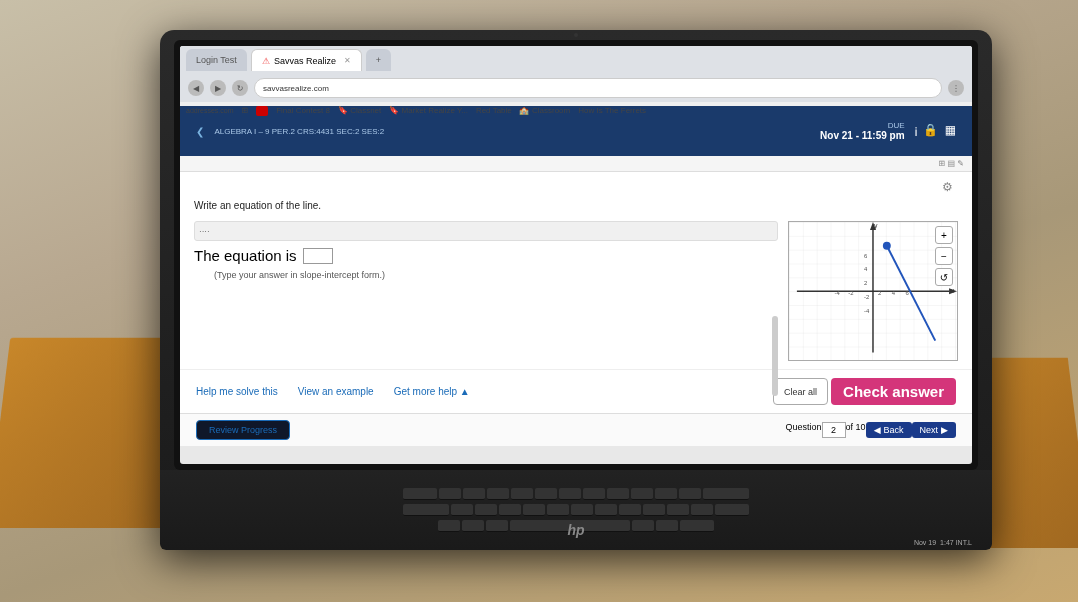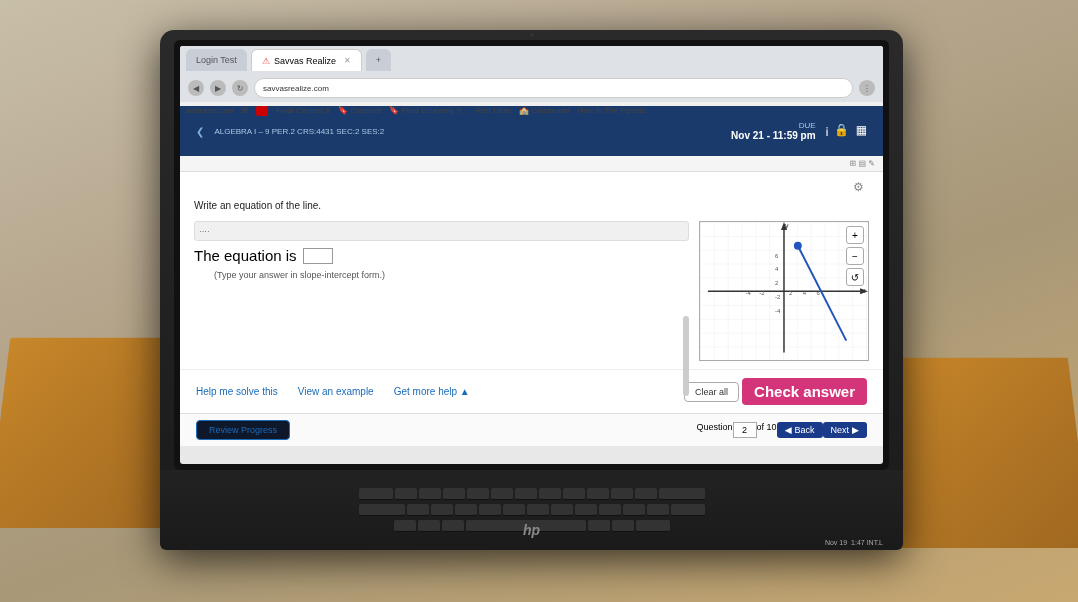--- a/index.html
+++ b/index.html
@@ -38,21 +38,21 @@
       height: 200px;
       background: linear-gradient(135deg, #c8872a 0%, #a06820 100%);
       transform: perspective(300px) rotateX(20deg);
     }
 
     
     .laptop-outer {
       position: absolute;
       top: 30px;
       left: 160px;
-      width: 743px;
+      width: 832px;
       height: 520px;
       background: linear-gradient(180deg, #2a2a2a 0%, #1a1a1a 100%);
       border-radius: 14px 14px 6px 6px;
       box-shadow: 0 10px 40px rgba(0,0,0,0.7);
     }
 
     
     .screen-bezel {
       position: absolute;
       top: 10px;
@@ -362,21 +362,20 @@
       border: none;
       border-radius: 4px;
       font-size: 15px;
       font-weight: bold;
       cursor: pointer;
     }
 
     
     .right-actions {
       display: flex;
-      align-items: center;
       gap: 3px;
     }
 
     
     .keyboard-area {
       position: absolute;
       bottom: 0;
       left: 0;
       right: 0;
       height: 80px;
@@ -497,21 +496,21 @@
             <span>⊞</span>
           </div>
           <div class="bookmark-item" style="width:12px;height:10px;background:#c00;border-radius:2px;"></div>
           <div class="bookmark-item">
             <span>Final Contest 8</span>
           </div>
           <div class="bookmark-item">
             <span>🔖 Classnet</span>
           </div>
           <div class="bookmark-item">
-            <span>🔖 Final Economy Y...</span>
+            <span>🔖 Market Realize Y...</span>
           </div>
           <div class="bookmark-item">
             <span>Red Table</span>
           </div>
           <div class="bookmark-item">
             <span>🏫 Classroom</span>
           </div>
           <div class="bookmark-item">
             <span>How Is The Ferrets</span>
           </div>

